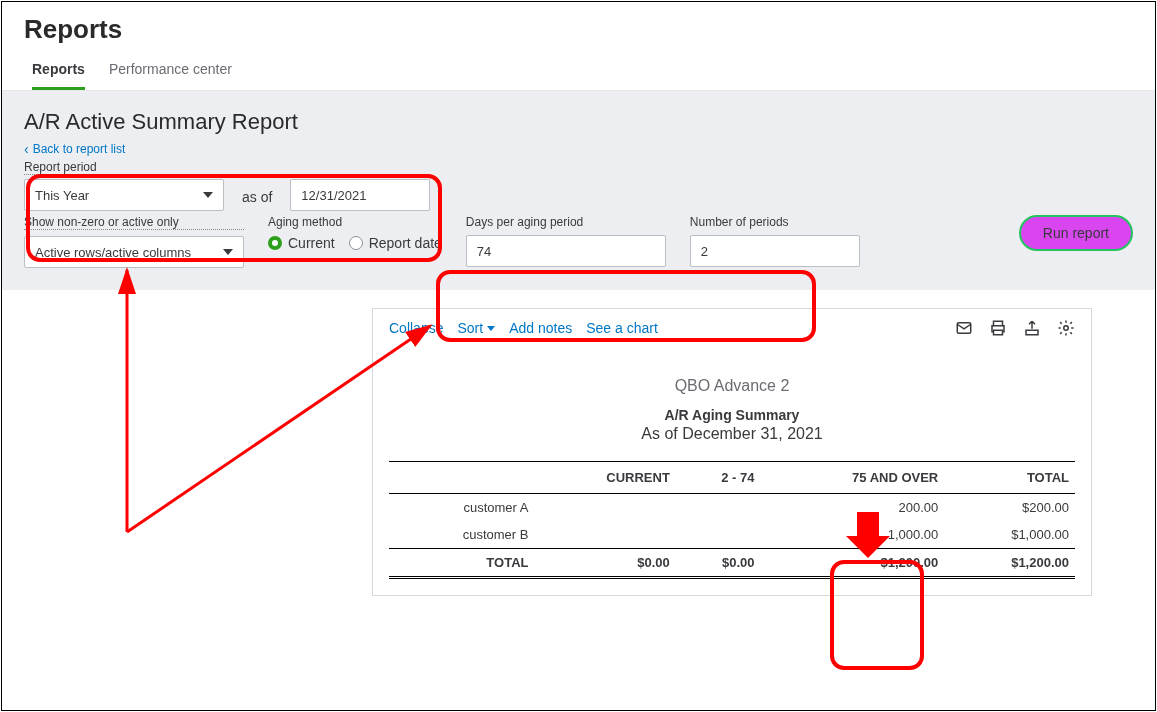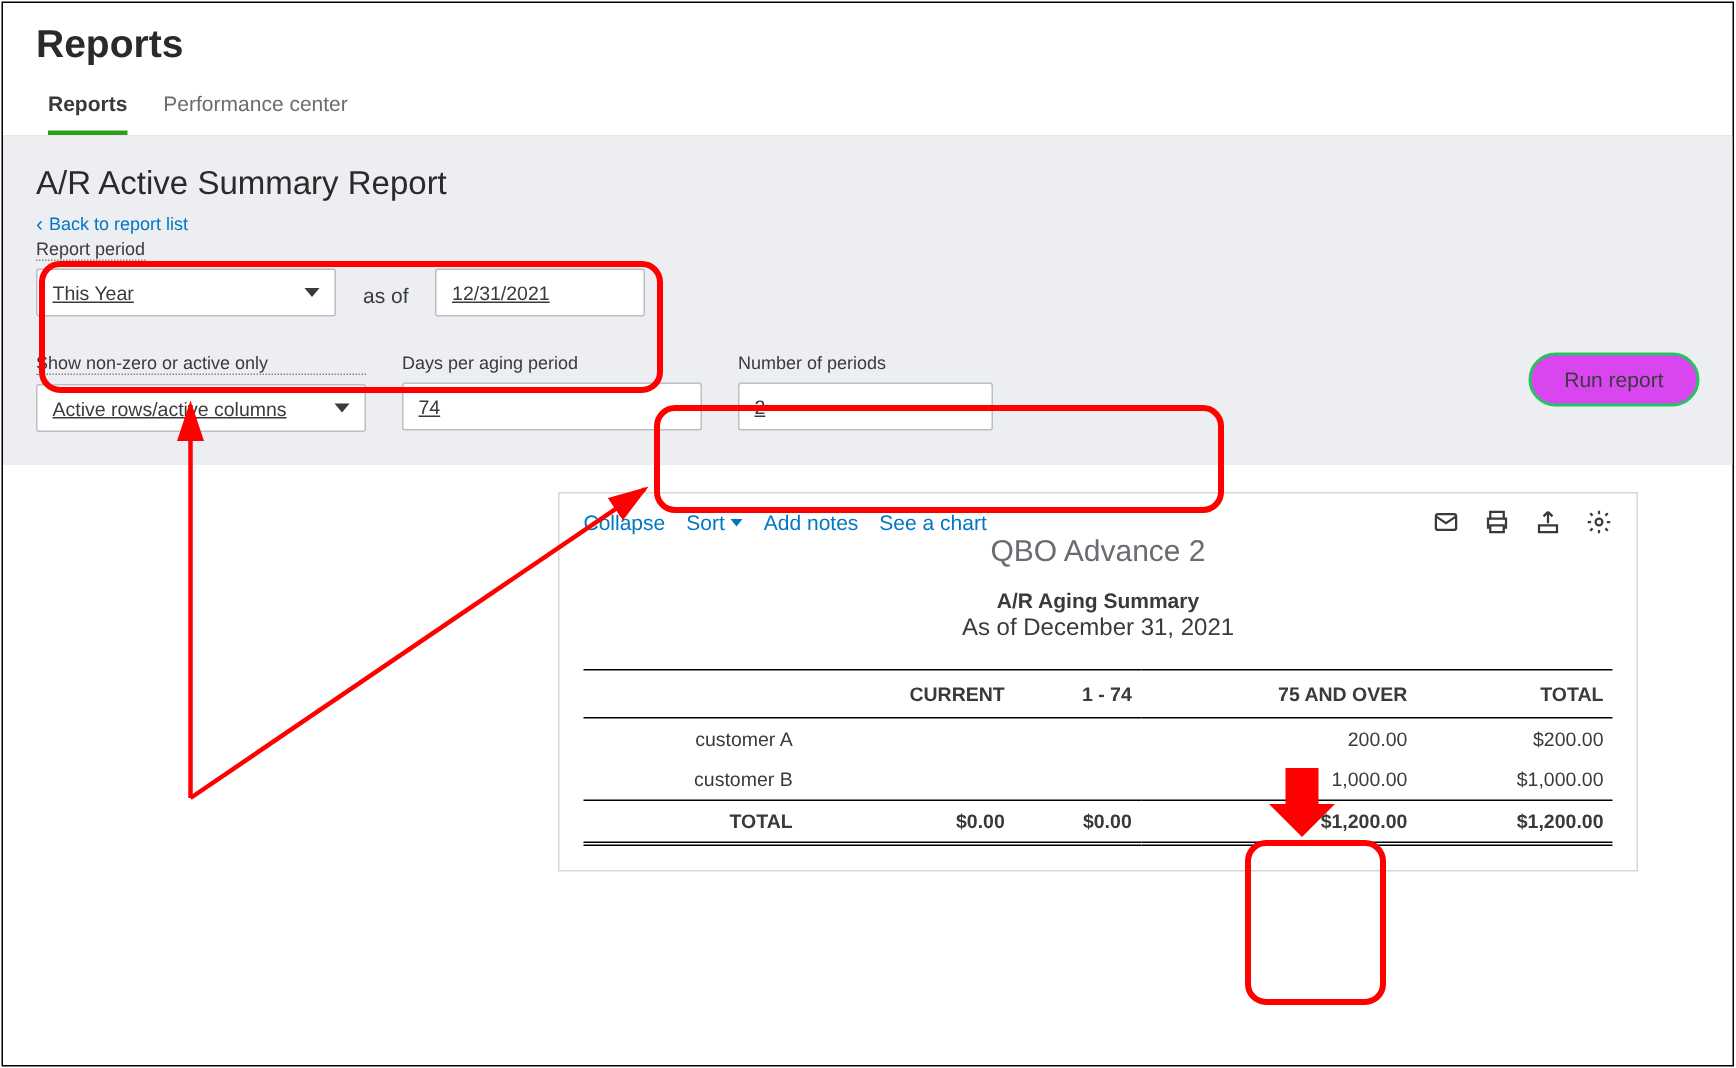--- a/index.html
+++ b/index.html
@@ -74,33 +74,32 @@
     background: #fff;
     border: 1px solid #babec5;
     height: 32px;
     padding: 0 10px;
     font-size: 13px;
     display: flex;
     align-items: center;
     justify-content: space-between;
     cursor: pointer;
     border-radius: 2px;
-    text-decoration: underline;
   }
   .select-box .caret {
     border-left: 5px solid transparent;
     border-right: 5px solid transparent;
     border-top: 6px solid #393a3d;
   }
   .asof { font-size: 14px; padding-bottom: 6px;}
   .row2 {
     display: flex;
     align-items: flex-start;
     gap: 24px;
-    margin-top: 24px;
+    margin-top: 4px;
   }
   .column { display: flex; flex-direction: column; gap: 6px; }
   .radios { display: flex; align-items: center; gap: 14px; font-size: 14px; }
   .radio { display: flex; align-items: center; gap: 6px; cursor: pointer; }
   .radio-dot {
     width: 14px; height: 14px; border-radius: 50%;
     border: 1px solid #8d9096; background: #fff;
   }
   .radio-dot.on { border: 4px solid #2ca01c; }
   .run-btn {
@@ -127,21 +126,21 @@
   }
   .tl-left { display: flex; gap: 14px; font-size: 14px; }
   .tl-link { color: #0077c5; cursor: pointer; display: flex; align-items: center; gap: 4px;}
   .mini-caret {
     border-left: 4px solid transparent;
     border-right: 4px solid transparent;
     border-top: 5px solid #0077c5;
   }
   .tl-right { display: flex; gap: 16px; align-items: center; }
   .tl-right .ticon { width: 18px; height: 18px; cursor: pointer; color: #393a3d; }
-  .company-name { text-align: center; font-size: 20px; color: #6b6c72; }
+  .company-name { text-align: center; font-size: 16px; color: #6b6c72; margin-top: 40px; }
   .report-name   { text-align: center; font-size: 14px; font-weight: 700; margin-top: 12px; }
   .report-date   { text-align: center; font-size: 16px; margin-top: 2px; }
   table.aging {
     width: 100%;
     border-collapse: collapse;
     margin-top: 18px;
     font-size: 13px;
   }
   table.aging thead th {
     border-top: 1px solid #000;
@@ -208,20 +207,33 @@
 
     <div class="row2">
       <div class="column">
         <div class="small-label dotted">Show non-zero or active only</div>
         <div class="select-box" style="width:220px">
           <span>Active rows/active columns</span>
           <span class="caret"></span>
         </div>
       </div>
 
+      <div class="column">
+        <div class="small-label">Aging method</div>
+        <div class="radios">
+          <div class="radio">
+            <div class="radio-dot on"></div>
+            <span>Current</span>
+          </div>
+          <div class="radio">
+            <div class="radio-dot"></div>
+            <span>Report date</span>
+          </div>
+        </div>
+      </div>
 
       <div class="column">
         <div class="small-label">Days per aging period</div>
         <div class="text-input" style="width:200px">
           <span>74</span>
         </div>
       </div>
 
       <div class="column">
         <div class="small-label">Number of periods</div>
@@ -271,21 +283,21 @@
 
       <div class="company-name">QBO Advance 2</div>
       <div class="report-name">A/R Aging Summary</div>
       <div class="report-date">As of December 31, 2021</div>
 
       <table class="aging">
         <thead>
           <tr>
             <th></th>
             <th>CURRENT</th>
-            <th>1 - 74</th>
+            <th>2 - 74</th>
             <th>75 AND OVER</th>
             <th>TOTAL</th>
           </tr>
         </thead>
         <tbody>
           <tr>
             <td>customer A</td>
             <td></td>
             <td></td>
             <td>200.00</td>

